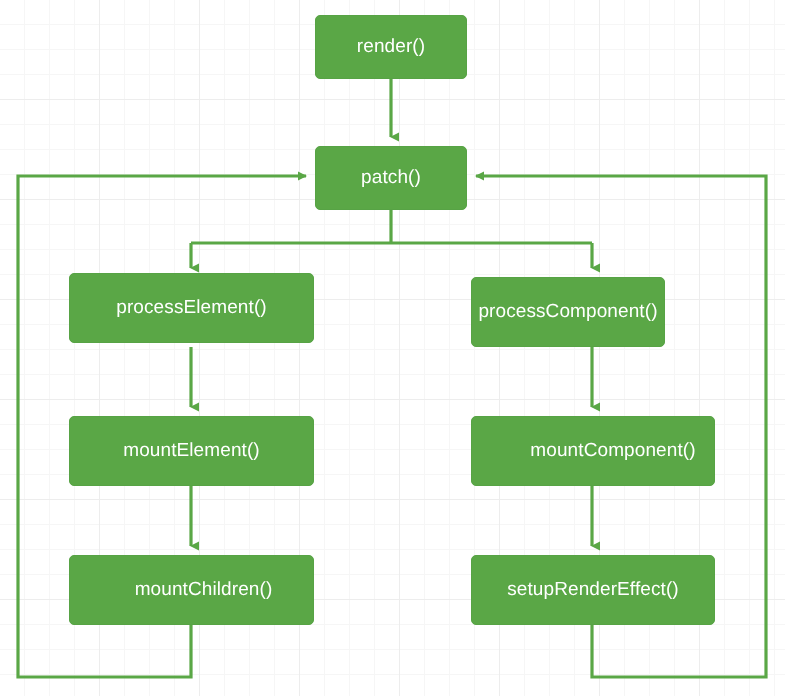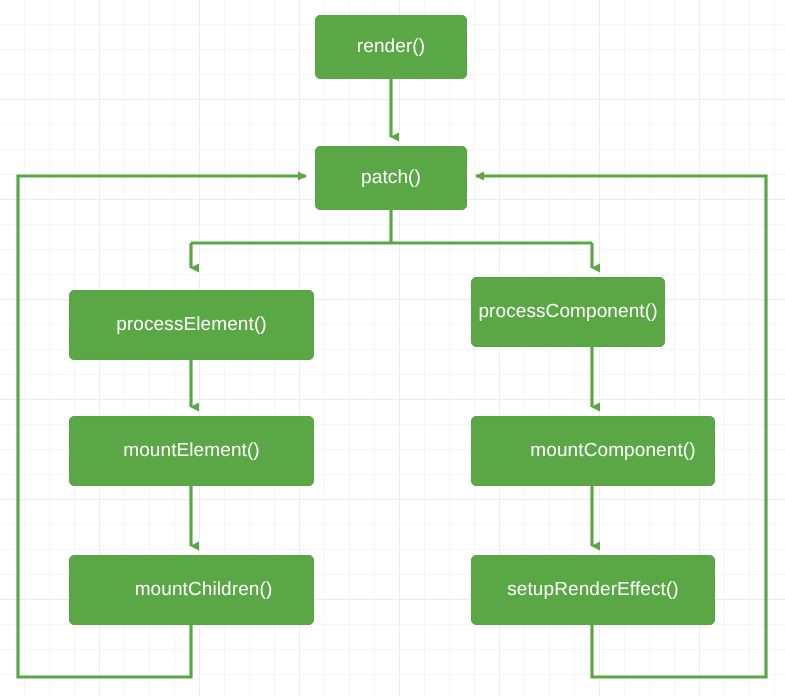--- a/index.html
+++ b/index.html
@@ -100,21 +100,21 @@
   </svg>
 
   <div class="node" style="left:315px; top:15px; width:152px; height:64px;">
     <span>render()</span>
   </div>
 
   <div class="node" style="left:315px; top:146px; width:152px; height:64px;">
     <span>patch()</span>
   </div>
 
-  <div class="node" style="left:69px; top:290px; width:245px; height:70px;">
+  <div class="node" style="left:69px; top:273px; width:245px; height:70px;">
     <span>processElement()</span>
   </div>
 
   <div class="node" style="left:471px; top:277px; width:194px; height:70px;">
     <span>processComponent()</span>
   </div>
 
   <div class="node" style="left:69px; top:416px; width:245px; height:70px;">
     <span>mountElement()</span>
   </div>

